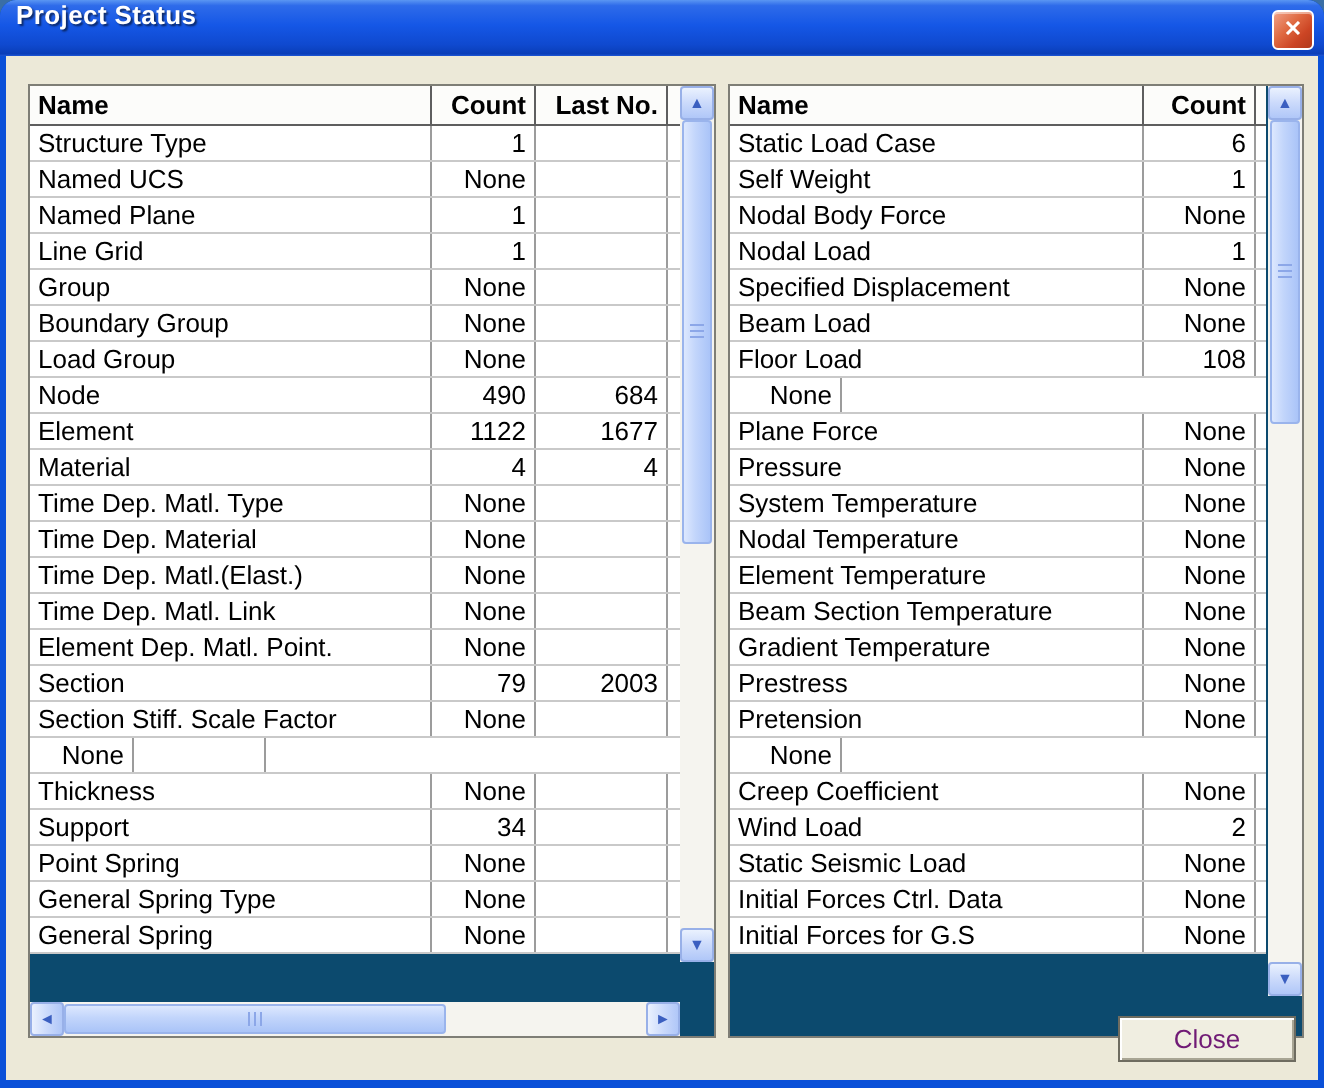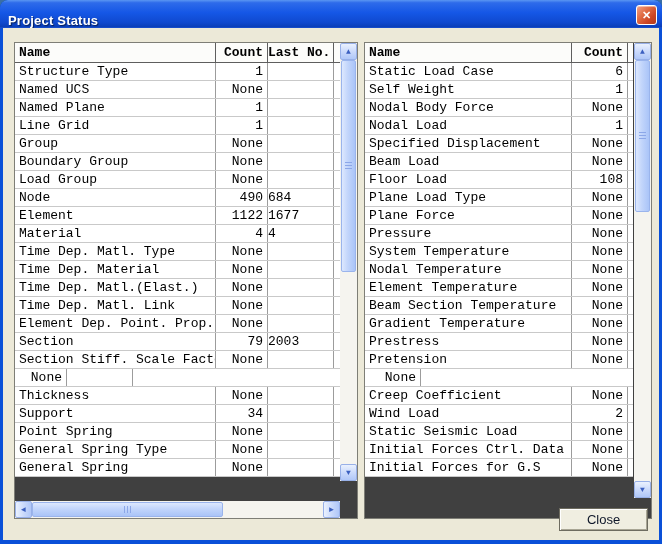--- a/index.html
+++ b/index.html
@@ -11,21 +11,21 @@
     background:#0A50D8;
     border-radius:8px 8px 0 0;
     overflow:hidden;
   }
 
   
   .titlebar{
     position:absolute;left:0;top:0;right:0;height:28px;
     background:linear-gradient(to bottom,#5A96F2 0%,#2E6BEA 10%,#1557E6 45%,#0F49CF 80%,#0A3EB8 96%,#1E56D6 100%);
     border-radius:8px 8px 0 0;
-    display:flex;align-items:flex-end;
+    display:flex;align-items:flex-start;
   }
   .title-text{
     color:#fff;font-weight:bold;font-size:13px;padding-left:8px;
     text-shadow:1px 1px 1px rgba(0,0,0,0.55);
     letter-spacing:0.2px;
   }
   .xbtn{
     position:absolute;right:5px;top:5px;width:21px;height:20px;
     border:1px solid #fff;border-radius:3px;
     background:linear-gradient(135deg,#F0A288 0%,#E06A42 40%,#CC4524 70%,#B03A1C 100%);
@@ -36,21 +36,21 @@
 
   
   .client{
     position:absolute;left:3px;top:28px;width:656px;height:512px;
     background:#ECE9D8;
   }
 
   
   .panel{
     position:absolute;top:14px;height:477px;
-    background:#404040;border:1px solid #7E7E76;font-family:Liberation Mono, monospace;
+    background:#0c4a6e;border:1px solid #7E7E76;
   }
   .panel-left{left:11px;width:344px;}
   .panel-right{left:361px;width:288px;}
 
   .grid{position:absolute;left:0;top:0;}
   .grid-left{width:325px;}
   .grid-right{width:268px;}
 
   .thead{display:flex;height:20px;border-bottom:1px solid #5E5E5E;background:#FCFCFA;}
   .hcell{
@@ -59,21 +59,21 @@
     overflow:hidden;white-space:nowrap;
   }
   .trow{display:flex;height:18px;border-bottom:1px solid #C9C9C9;background:#fff;}
   .cell{
     font-size:13px;line-height:17px;color:#000;
     border-right:1px solid #9C9C9C;
     overflow:hidden;white-space:nowrap;
   }
   .grid-left .c0{width:201px;text-align:left;padding-left:4px;}
   .grid-left .c1{width:52px;text-align:right;padding-right:4px;}
-  .grid-left .c2{width:66px;text-align:left;padding-right:4px;}
+  .grid-left .c2{width:66px;text-align:right;padding-right:4px;}
   .grid-right .c0{width:207px;text-align:left;padding-left:4px;}
   .grid-right .c1{width:56px;text-align:right;padding-right:4px;}
 
   
   .vscroll{
     position:absolute;right:0;top:0;width:17px;background:#F5F4EF;
   }
   .vscroll-left{height:438px;}
   .vscroll-right{height:455px;}
   .hscroll{
@@ -108,21 +108,21 @@
     content:"";position:absolute;top:3px;bottom:3px;left:50%;width:8px;margin-left:-4px;
     background:repeating-linear-gradient(to right,#8CA7E8 0,#8CA7E8 1px,transparent 1px,transparent 3px);
   }
 
   
   .close-button{
     position:absolute;left:556px;top:480px;width:89px;height:23px;
     background:#F0EEE1;
     border:1px solid #6E6C60;
     box-shadow:inset 1px 1px 0 #FFFFFF, inset -1px -1px 0 #A8A594;
-    font-size:13px;color:#0f172a;text-align:center;line-height:21px;
+    font-size:13px;color:#701a75;text-align:center;line-height:21px;
   }
 </style>
 </head>
 <body>
 
 <div class="window">
 
   <div class="titlebar">
     <span class="title-text">Project Status</span>
     <div class="xbtn">✕</div>
@@ -202,21 +202,21 @@
               <div class="cell c0">Time Dep. Matl.(Elast.)</div>
               <div class="cell c1">None</div>
               <div class="cell c2"></div>
             </div>
             <div class="trow">
               <div class="cell c0">Time Dep. Matl. Link</div>
               <div class="cell c1">None</div>
               <div class="cell c2"></div>
             </div>
             <div class="trow">
-              <div class="cell c0">Element Dep. Point. Prop.</div>
+              <div class="cell c0">Element Dep. Matl. Point.</div>
               <div class="cell c1">None</div>
               <div class="cell c2"></div>
             </div>
             <div class="trow">
               <div class="cell c0">Section</div>
               <div class="cell c1">79</div>
               <div class="cell c2">2003</div>
             </div>
             <div class="trow">
               <div class="cell c0">Section Stiff. Scale Factor</div>
@@ -297,21 +297,20 @@
             </div>
             <div class="trow">
               <div class="cell c0">Beam Load</div>
               <div class="cell c1">None</div>
             </div>
             <div class="trow">
               <div class="cell c0">Floor Load</div>
               <div class="cell c1">108</div>
             </div>
             <div class="trow">
-              <div class="cell c0">Plane Load Type</div>
               <div class="cell c1">None</div>
             </div>
             <div class="trow">
               <div class="cell c0">Plane Force</div>
               <div class="cell c1">None</div>
             </div>
             <div class="trow">
               <div class="cell c0">Pressure</div>
               <div class="cell c1">None</div>
             </div>

